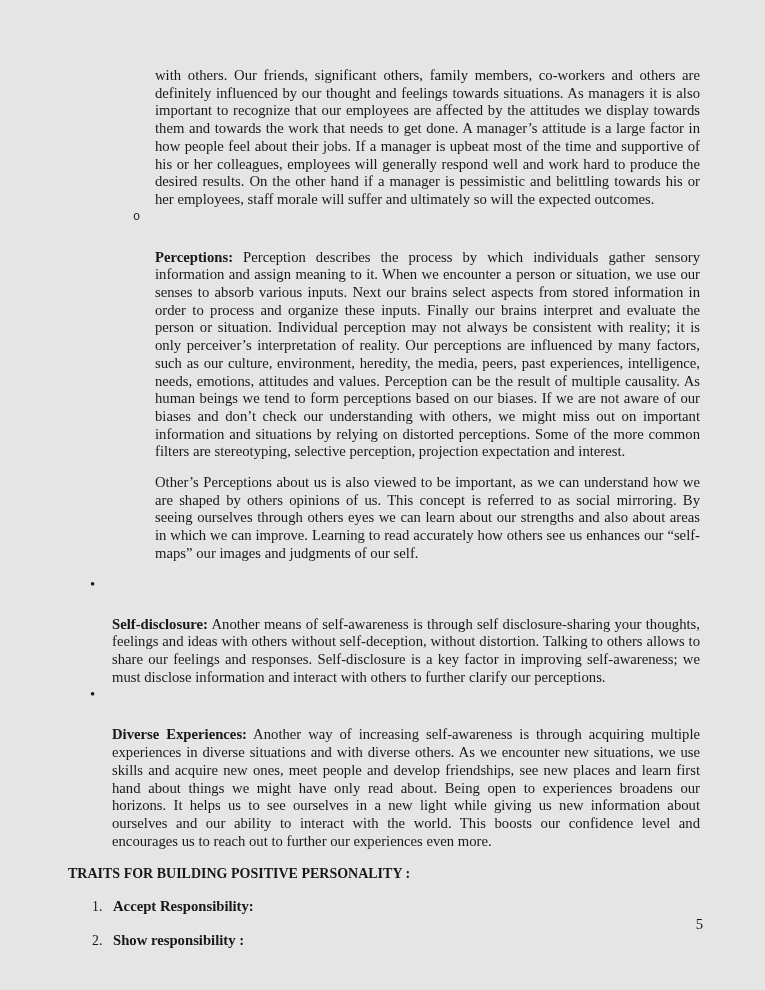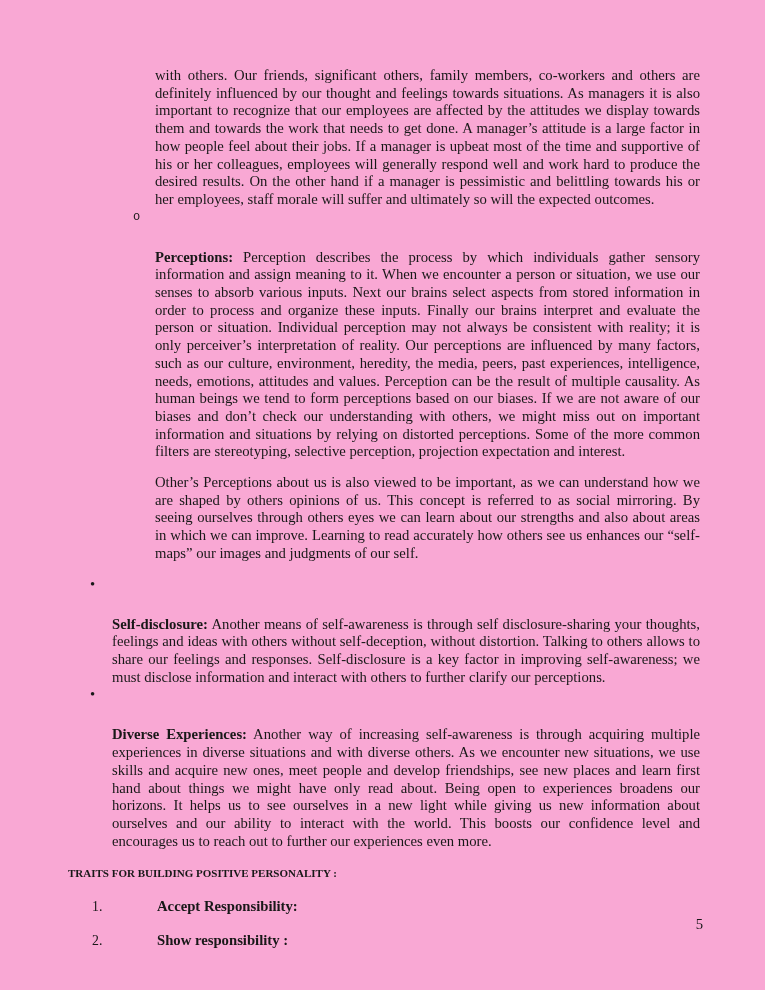--- a/index.html
+++ b/index.html
@@ -1,20 +1,20 @@
 <!DOCTYPE html>
 <html><head>
 <meta charset="utf-8">
 <style>
   html, body { margin: 0; padding: 0; background: #ffffff; }
   .page {
     position: relative;
     width: 765px;
     height: 990px;
-    background: #f9a8d4;
+    background: #e5e5e5;
     font-family: "Liberation Serif", "DejaVu Serif", serif;
     font-size: 14.7px;
     line-height: 17.7px;
     color: #181818;
     overflow: hidden;
   }
   .body-text {
     position: absolute;
     left: 68px;
     top: 67px;
@@ -31,32 +31,32 @@
     font-size: 12px; line-height: 17.7px;
   }
   .l1-marker {
     width: 44px; padding-left: 22px;
     font-size: 14.7px; line-height: 17.7px;
   }
   b, .bold { font-weight: bold; }
   .gap-top { margin-top: 13px; }
   .heading {
     font-weight: bold;
-    font-size: 11px;
+    font-size: 14px;
     margin: 15px 0 0 0;
     text-align: left;
   }
   .num-item { display: flex; align-items: flex-start; margin-top: 15px; }
   .num-item.second { margin-top: 16px; }
   .num {
     flex: 0 0 auto; box-sizing: border-box;
     width: 45px; padding-left: 24px;
     font-size: 13.8px; line-height: 17.7px;
   }
-  .num-body { flex: 1 1 auto; margin-left: 44px; }
+  .num-body { flex: 1 1 auto; }
   .num-body .lead { font-weight: bold; text-align: left; }
   .page-number {
     position: absolute;
     top: 916px;
     right: 62px;
     font-size: 14.7px;
   }
 </style>
 </head>
 <body>

